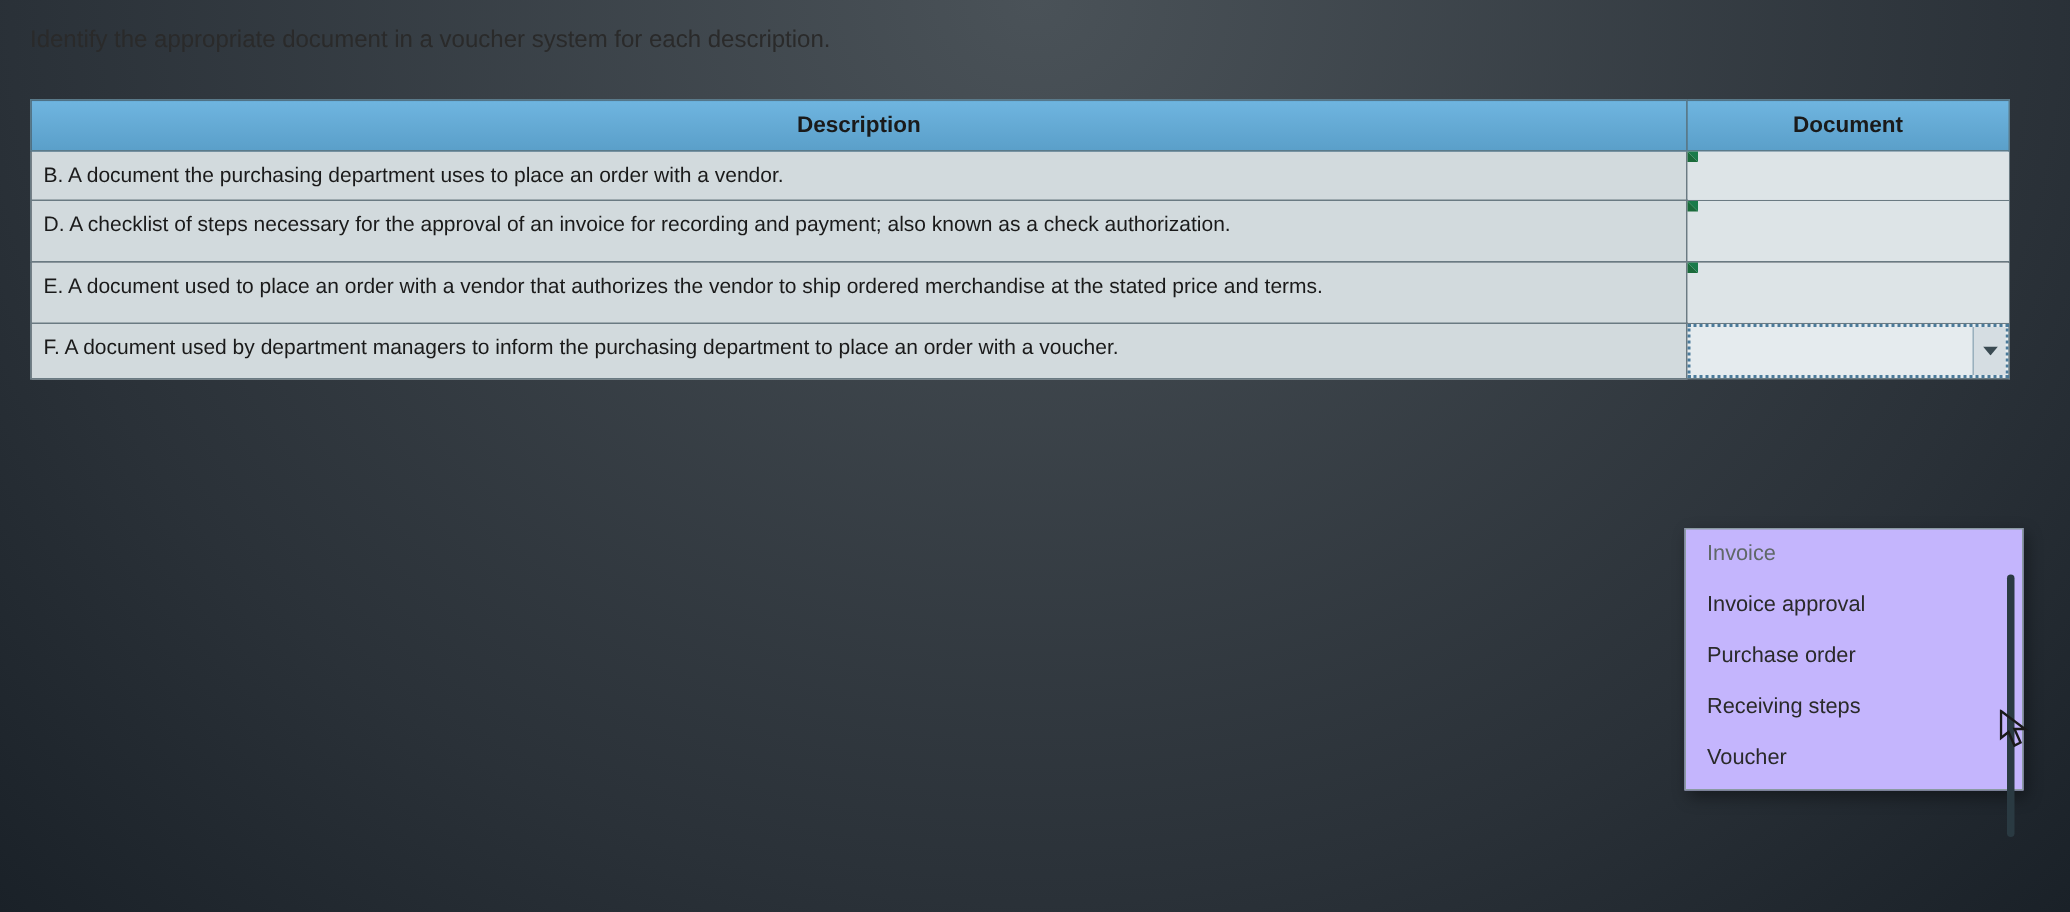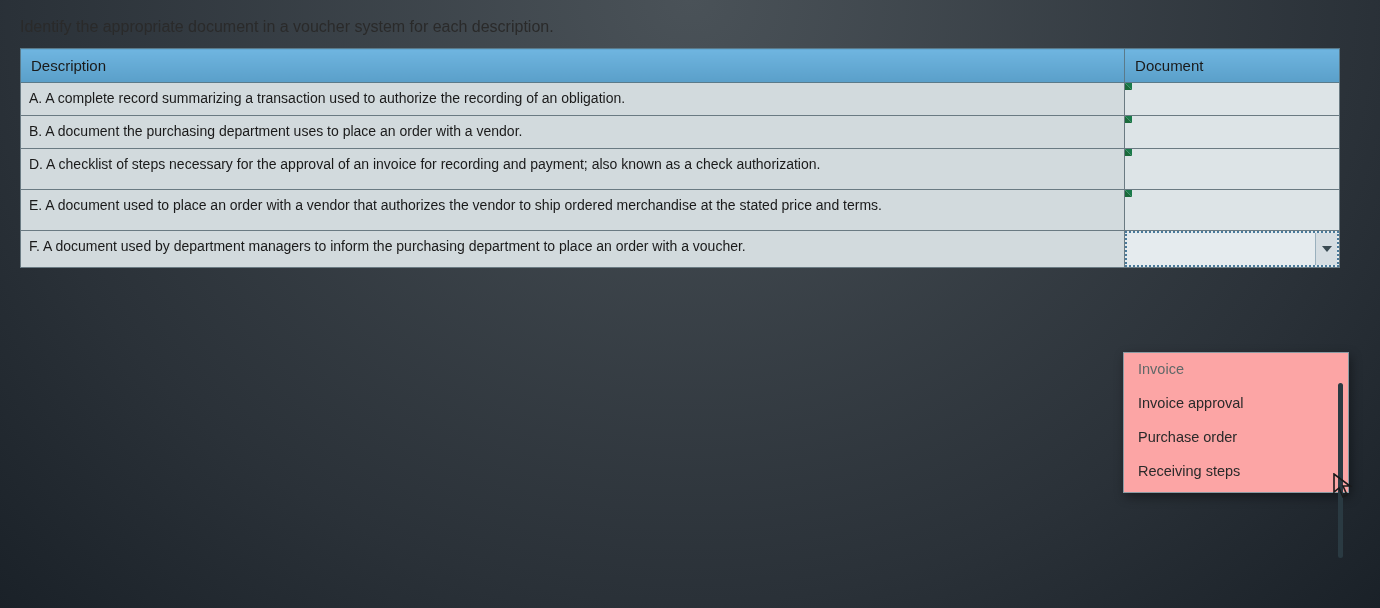--- a/index.html
+++ b/index.html
@@ -12,35 +12,35 @@
       background: radial-gradient(ellipse at center top, #4a5258 0%, #2a3138 70%, #1a2128 100%);
       width: 1380px;
       height: 608px;
       color: #1a1a1a;
       padding: 18px 20px;
       position: relative;
     }
     .question-title {
       font-size: 16px;
       color: #2a2a2a;
-      margin-bottom: 12px;
+      margin-bottom: 30px;
       font-weight: 400;
     }
     .main-table {
       border-collapse: collapse;
       width: 1320px;
     }
     .main-table th {
       background: linear-gradient(to bottom, #6fb5e0 0%, #5a9fc9 100%);
       border: 1px solid #5a7a8a;
       padding: 8px 10px;
-      font-weight: 400;
+      font-weight: 700;
       font-size: 15px;
       color: #1a1a1a;
-      text-align: left;
+      text-align: center;
     }
     .main-table th.desc-col {
       width: 1105px;
     }
     .main-table th.doc-col {
       width: 215px;
     }
     .main-table td {
       border: 1px solid #6a7a82;
       background: #d5dde0;
@@ -118,21 +118,21 @@
     }
     .dd-arrow svg {
       width: 10px;
       height: 6px;
     }
     .dropdown-list {
       position: absolute;
       left: 1123px;
       top: 352px;
       width: 226px;
-      background: #fca5a5;
+      background: #c4b5fd;
       border: 1px solid #8a9aa2;
       box-shadow: 2px 4px 10px rgba(0,0,0,0.4);
       z-index: 10;
       padding: 4px 0;
     }
     .dropdown-list .dd-item {
       padding: 9px 14px;
       font-size: 14.5px;
       color: #2a2a2a;
       cursor: pointer;
@@ -168,28 +168,20 @@
 <div class="question-title">Identify the appropriate document in a voucher system for each description.</div>
 
 <table class="main-table">
   <thead>
     <tr>
       <th class="desc-col">Description</th>
       <th class="doc-col">Document</th>
     </tr>
   </thead>
   <tbody>
-    <tr>
-      <td class="desc-cell">A. A complete record summarizing a transaction used to authorize the recording of an obligation.</td>
-      <td class="doc-cell">
-        <div class="doc-input">
-            <span class="tri"></span>
-          </div>
-      </td>
-    </tr>
     <tr>
       <td class="desc-cell">B. A document the purchasing department uses to place an order with a vendor.</td>
       <td class="doc-cell">
         <div class="doc-input">
             <span class="tri"></span>
           </div>
       </td>
     </tr>
     <tr>
       <td class="desc-cell">D. A checklist of steps necessary for the approval of an invoice for recording and payment; also known as a check authorization.</td>
@@ -221,20 +213,21 @@
       </td>
     </tr>
   </tbody>
 </table>
 
 <div class="dropdown-list">
   <div class="dd-item first">Invoice</div>
   <div class="dd-item">Invoice approval</div>
   <div class="dd-item">Purchase order</div>
   <div class="dd-item">Receiving steps</div>
+  <div class="dd-item">Voucher</div>
   <div class="scrollbar"></div>
 </div>
 
 <div class="cursor-arrow">
   <svg viewBox="0 0 22 26">
     <path d="M1 1 L1 19 L6 15 L10 24 L14 22 L10 13 L17 13 Z" fill="none" stroke="#1a1a1a" stroke-width="1.6"></path>
   </svg>
 </div>
 
 </body></html>

